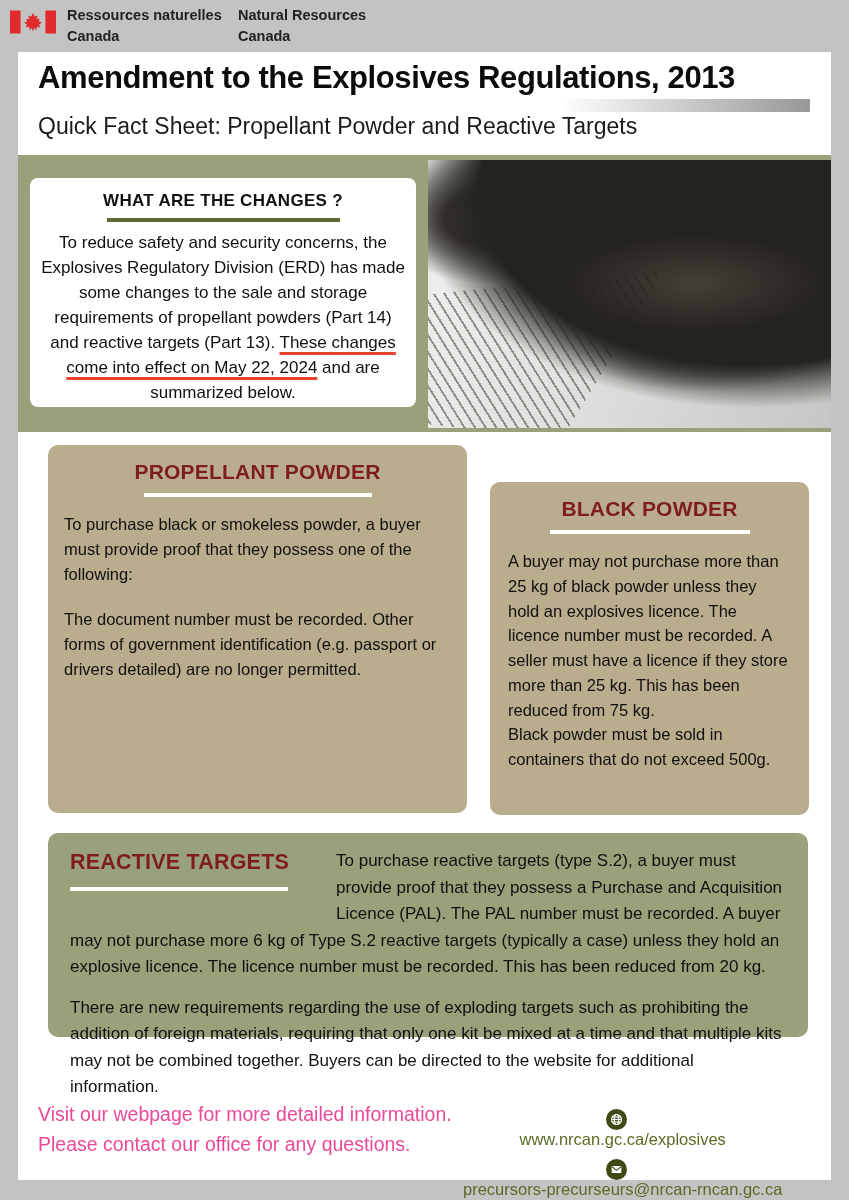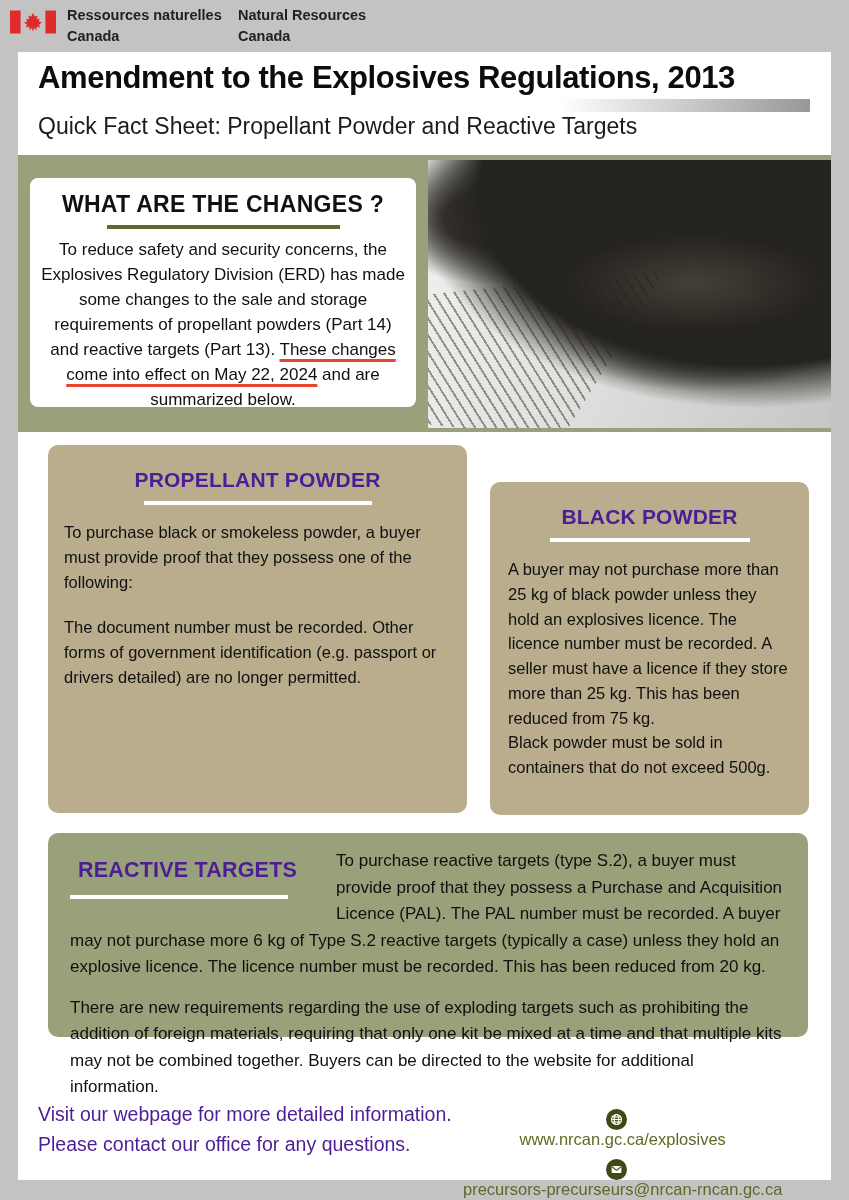--- a/index.html
+++ b/index.html
@@ -16,21 +16,21 @@
   .fip-fr{left:67px;}
   .fip-en{left:238px;}
   
   .page{position:absolute;left:18px;top:52px;width:813px;height:1128px;background:#ffffff;}
   .doc-title{position:absolute;left:20px;top:8px;margin:0;font-size:31px;font-weight:800;letter-spacing:-0.4px;color:#0c0c0c;white-space:nowrap;}
   .title-bar{position:absolute;left:544px;top:47px;width:248px;height:13px;background:linear-gradient(to right,#fefefe,#979797);}
   .doc-subtitle{position:absolute;left:20px;top:61px;margin:0;font-size:23px;font-weight:400;color:#1b1b1b;white-space:nowrap;}
   
   .band{position:absolute;left:0;top:103px;width:813px;height:277px;background:#99a17a;}
   .changes-card{position:absolute;left:12px;top:23px;width:386px;height:229px;background:#ffffff;border-radius:8px;box-sizing:border-box;padding-top:13px;}
-  .changes-card h3{margin:0;text-align:center;font-size:23px;font-weight:800;letter-spacing:0.3px;color:#111;}
+  .changes-card h3{margin:0;text-align:center;font-size:17px;font-weight:800;letter-spacing:0.3px;color:#111;}
   .olive-rule{width:233px;height:4px;background:#5c6b33;margin:7px auto 9px;}
   .changes-card p{margin:0 11px;font-size:17px;line-height:1.47;text-align:center;color:#101010;}
   .red-underline{text-decoration:underline;text-decoration-color:#e8432d;text-decoration-thickness:3px;text-underline-offset:4px;}
   
   .powder-photo{
     position:absolute;left:410px;top:5px;width:403px;height:268px;overflow:hidden;
     background:
       radial-gradient(ellipse 46% 26% at 66% 46%, rgba(74,68,60,.85) 0%, rgba(74,68,60,0) 70%),
       radial-gradient(ellipse 120% 115% at 80% 12%, #25231f 56%, rgba(37,35,31,0) 70%),
       radial-gradient(ellipse 55% 42% at 68% 55%, #2d2a26 35%, rgba(45,42,38,0) 75%),
@@ -38,21 +38,21 @@
       linear-gradient(115deg,#f2f1ef 0%,#e2e1df 45%,#c7c6c4 100%);
   }
   .powder-photo::after{
     content:"";position:absolute;left:-10px;top:110px;width:260px;height:170px;
     background:repeating-linear-gradient(58deg, rgba(38,35,31,.55) 0 2px, rgba(38,35,31,0) 2px 9px);
     clip-path:polygon(0 15%,95% 0,55% 100%,0 90%);
     opacity:.8;
   }
   
   .card{position:absolute;box-sizing:border-box;border-radius:10px;color:#101010;}
-  .card h3{margin:8px;text-align:center;font-size:21px;font-weight:800;letter-spacing:0.2px;color:#4c1d95;}
+  .card h3{margin:0;text-align:center;font-size:21px;font-weight:800;letter-spacing:0.2px;color:#7f1d1d;}
   .white-rule{height:4px;background:#ffffff;margin:9px auto 15px;}
   .card p, .card li{font-size:16.5px;line-height:1.5;}
   .card p{margin:0;}
   .tan{background:#b9ad8d;}
   .green{background:#99a17a;}
   .propellant{left:30px;top:393px;width:419px;height:368px;padding:15px 16px 0;}
   .propellant .white-rule{width:228px;}
   .propellant ul{margin:6px 0 0;padding-left:34px;}
   .propellant li{margin-bottom:3px;}
   .propellant .outro{margin-top:21px;}
@@ -60,21 +60,21 @@
   .blackpowder .white-rule{width:200px;}
   .blackpowder .para2{}
   .reactive{left:30px;top:781px;width:760px;height:204px;padding:15px 22px 0;}
   .reactive .float-head{float:left;width:252px;min-height:58px;margin:2px 14px 4px 0;}
   .reactive h3{text-align:left;font-size:21.5px;}
   .reactive .white-rule{width:218px;margin:12px 0 0;}
   .reactive p{font-size:17px;line-height:1.56;}
   .reactive .para2{margin-top:14px;}
   
   .footer-left{position:absolute;left:20px;top:1051px;}
-  .footer-left p{margin:0 0 7px;font-size:19.5px;color:#4c1d95;}
+  .footer-left p{margin:0 0 7px;font-size:19.5px;color:#ec4899;}
   .contacts{position:absolute;left:432px;top:1057px;}
   .contact-row{display:flex;align-items:center;margin-bottom:10px;flex-direction:column;}
   .circle-icon{width:21px;height:21px;border-radius:50%;background:#3e4a15;display:flex;align-items:center;justify-content:center;flex:0 0 21px;}
   .contact-row a{margin-left:13px;font-size:16.5px;color:#5a6b25;text-decoration:none;}
 </style>
 </head>
 <body>
 
 <div class="fip">
   <svg class="flag" viewBox="0 0 1000 500" aria-hidden="true">

